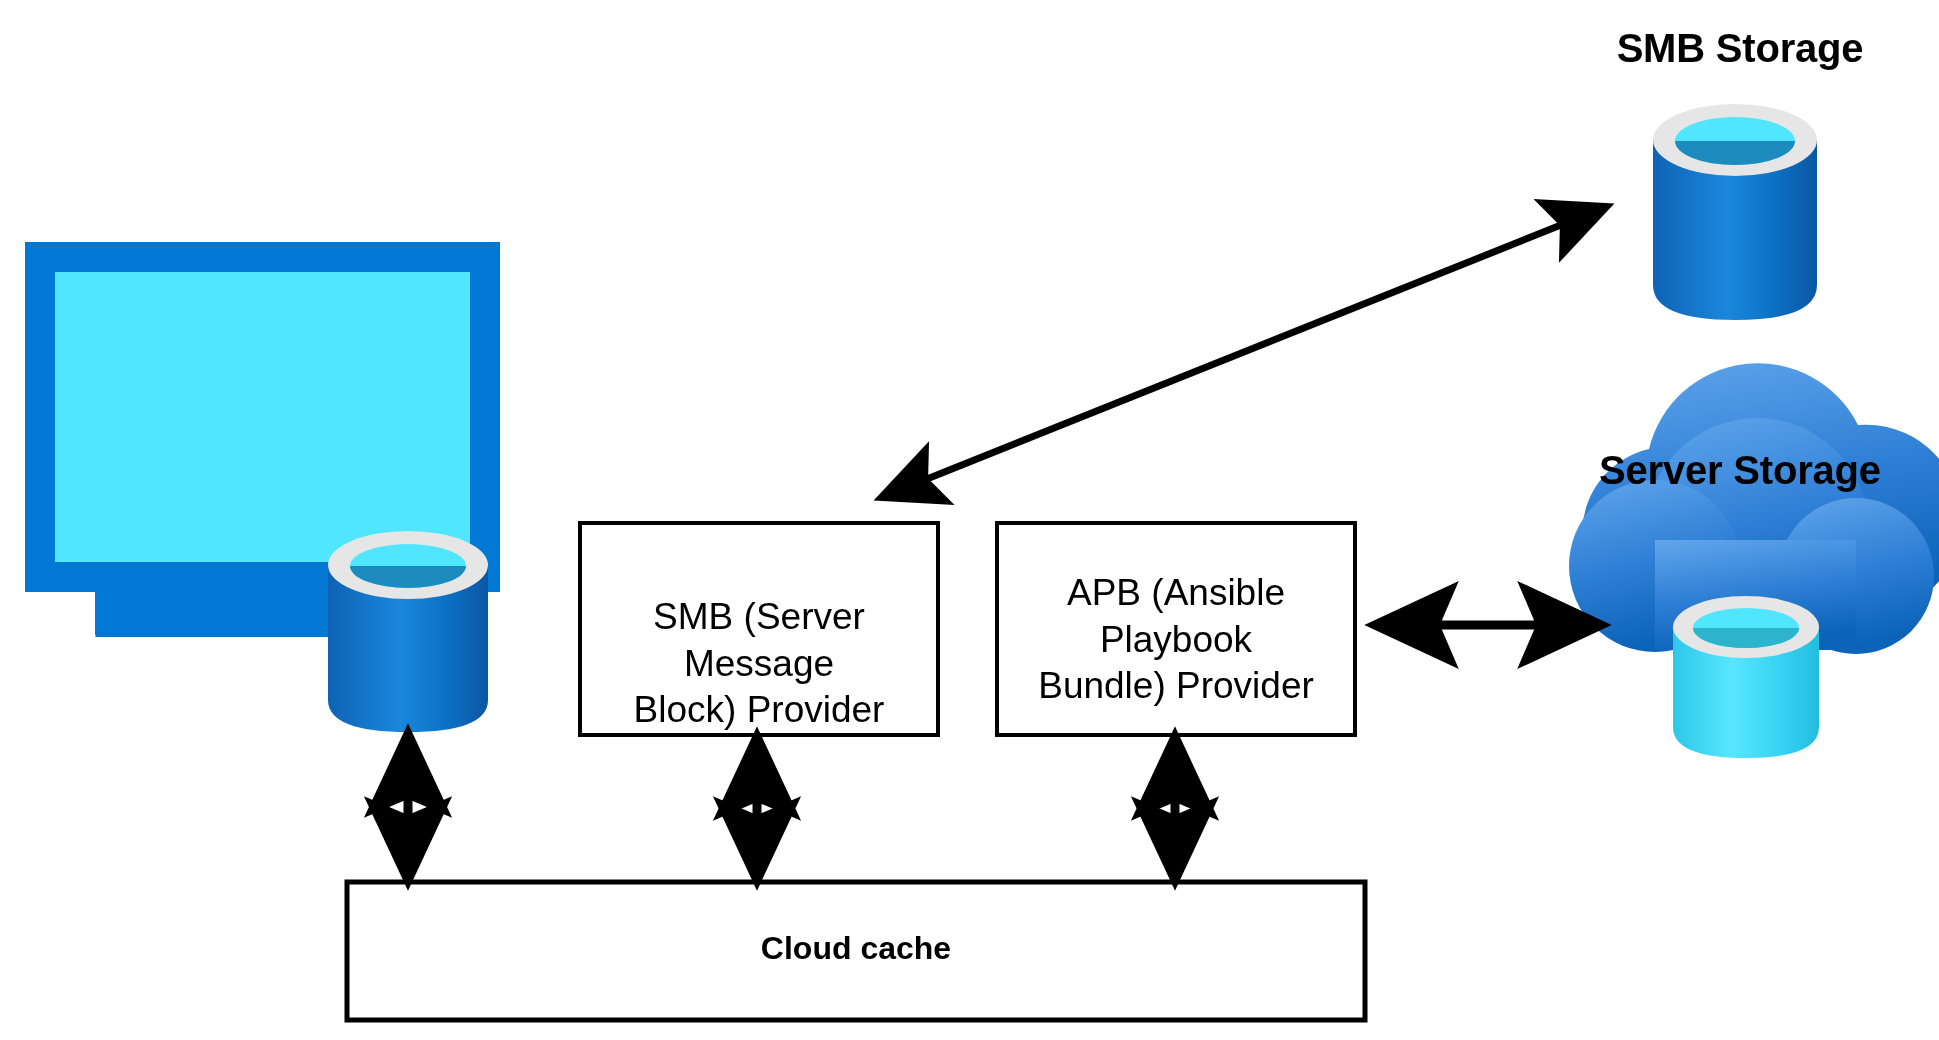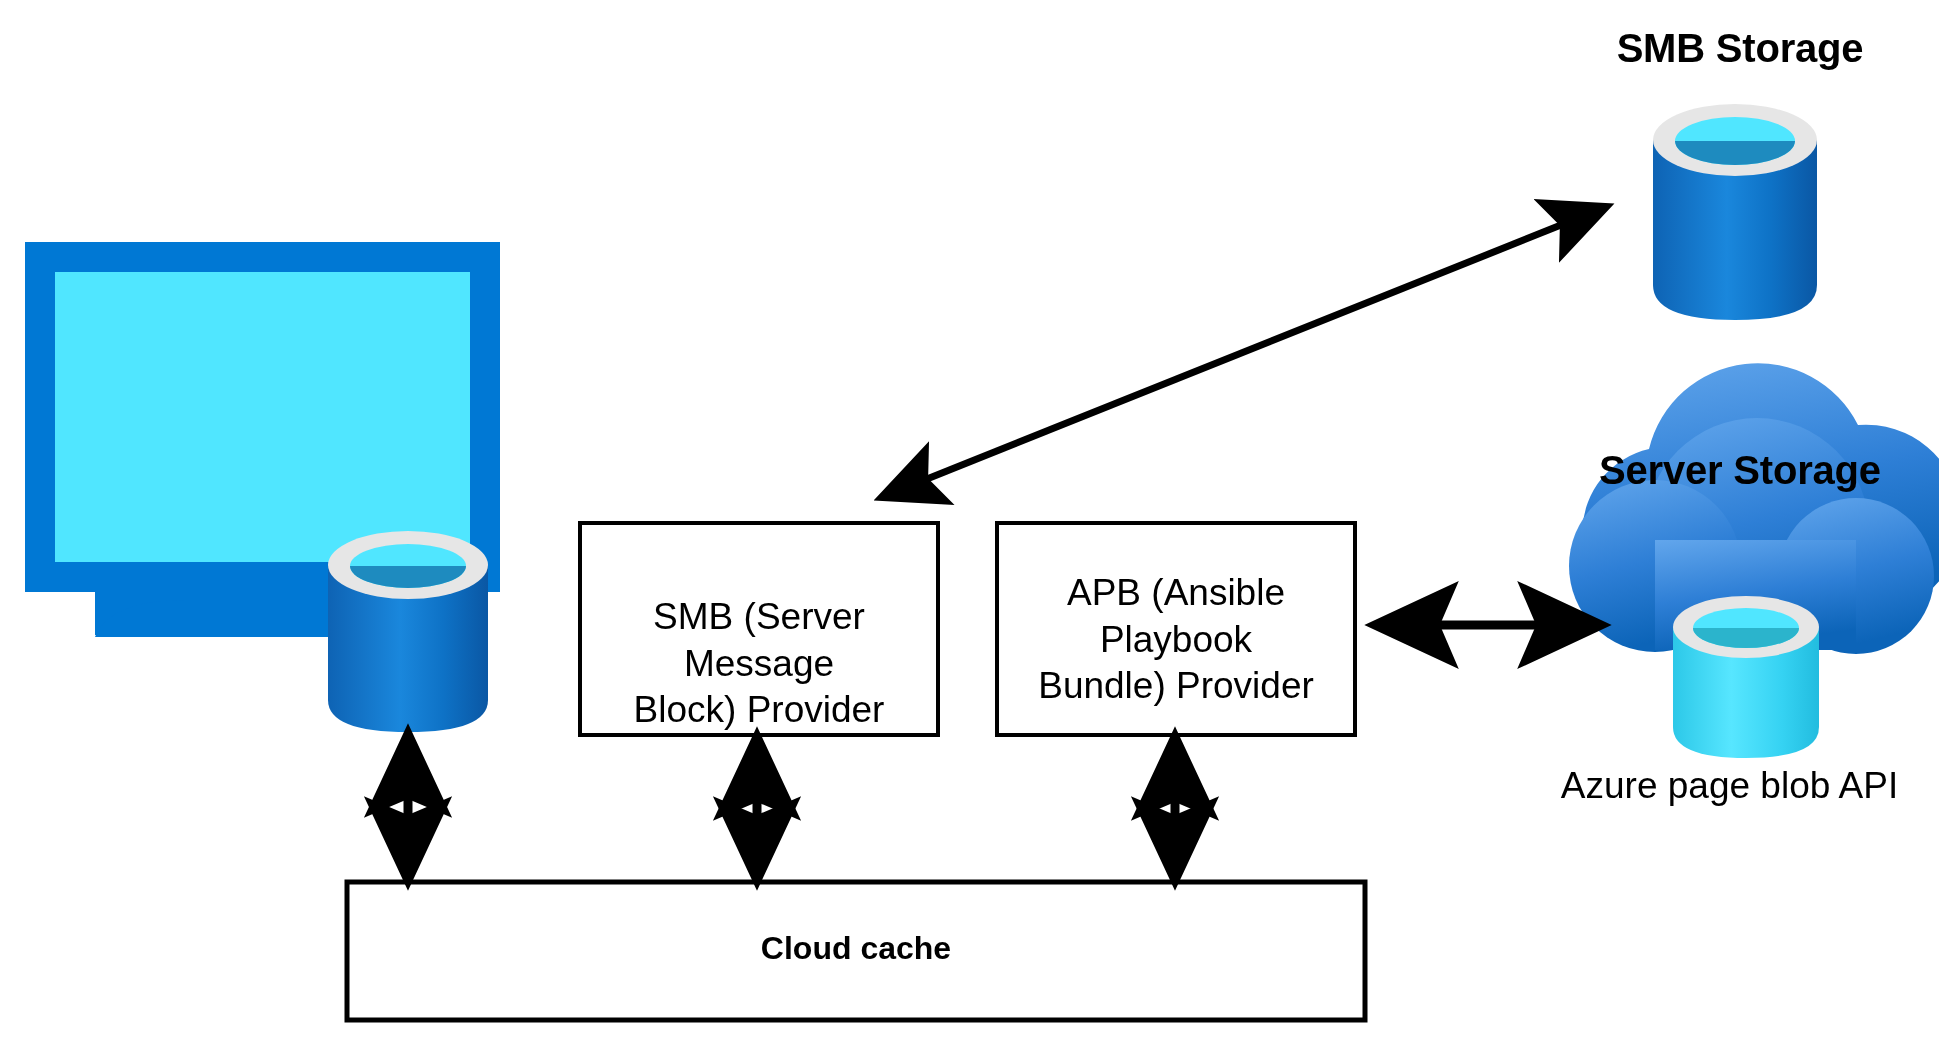--- a/index.html
+++ b/index.html
@@ -149,21 +149,20 @@
 
     <line x1="757" y1="738" x2="757" y2="879" stroke="#000000" stroke-width="9" marker-start="url(#arrowStart)" marker-end="url(#arrowEnd)"></line>
 
     <line x1="1175" y1="738" x2="1175" y2="879" stroke="#000000" stroke-width="9" marker-start="url(#arrowStart)" marker-end="url(#arrowEnd)"></line>
   </svg>
 
   <div class="node-label heading-label" style="left:1540px; top:26px; width:400px;">SMB Storage</div>
 
   <div class="node-label heading-label" style="left:1540px; top:448px; width:400px;">Server Storage</div>
 
-  <div class="node-label caption-label" style="left:1520px; top:765px; width:419px;">Azure page blob API</div>
 
   <div class="node-label box-label" style="left:580px; top:582px; width:358px;">SMB (Server Message
 Block) Provider</div>
 
   <div class="node-label box-label" style="left:997px; top:558px; width:358px;">APB (Ansible Playbook
 Bundle) Provider</div>
 
   <div class="node-label cache-label" style="left:347px; top:930px; width:1018px;">Cloud cache</div>
 
 </div>

